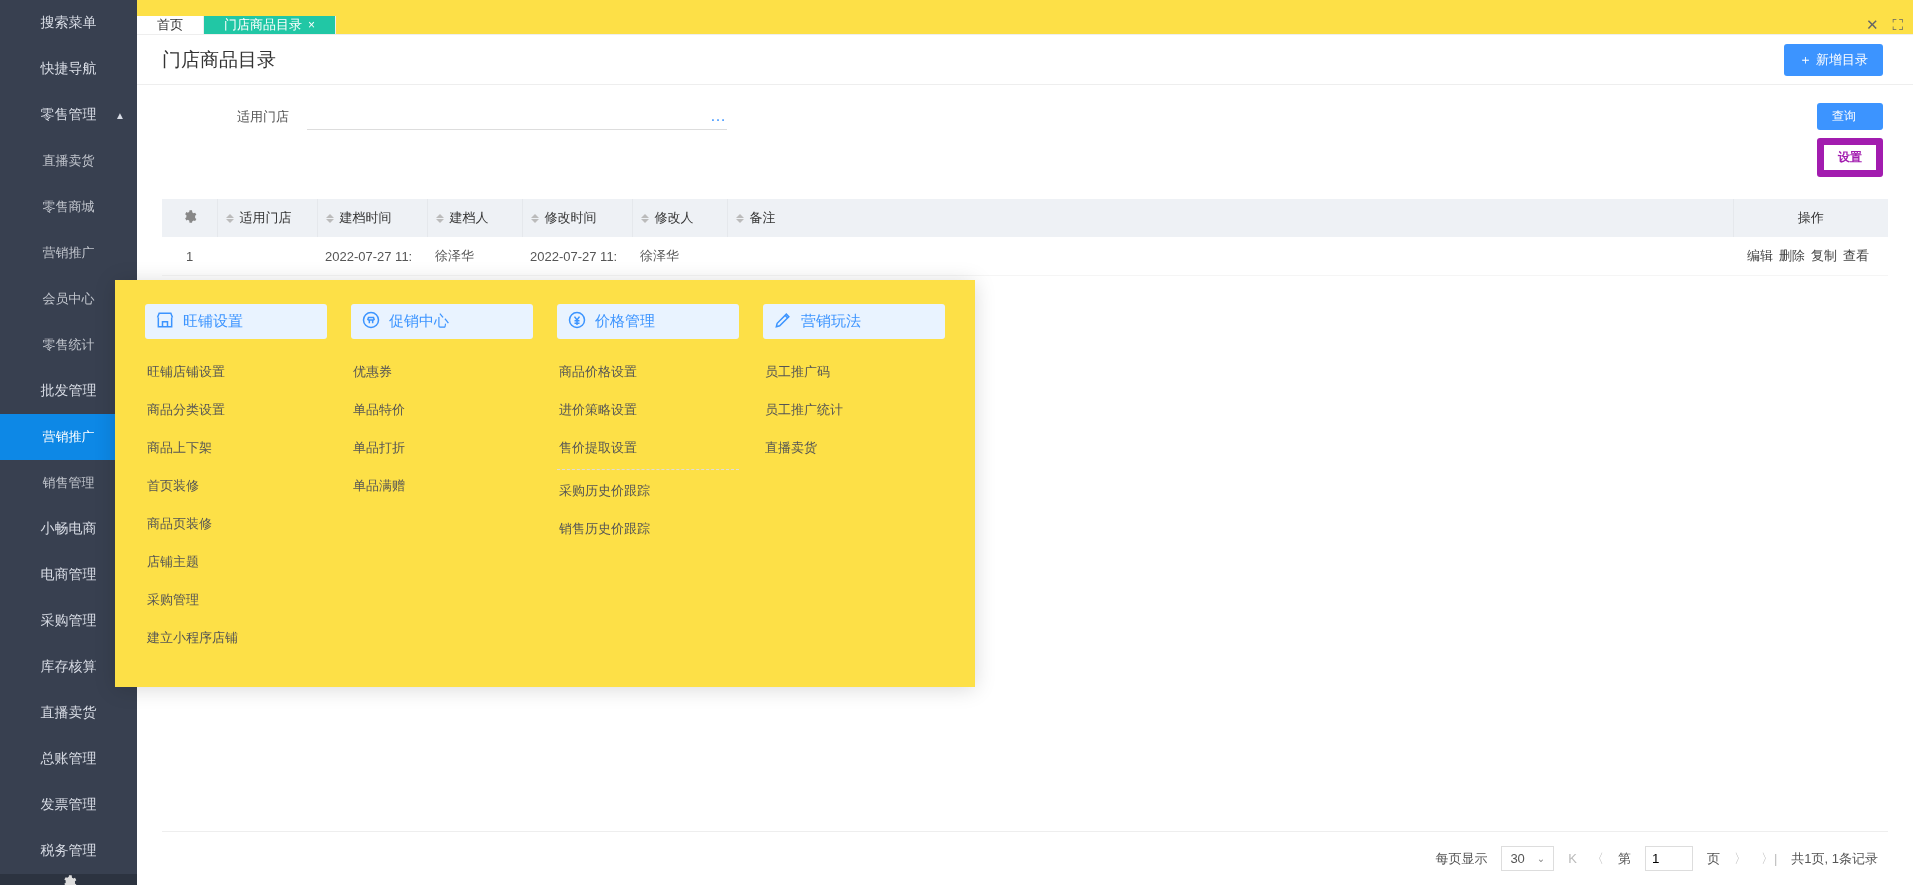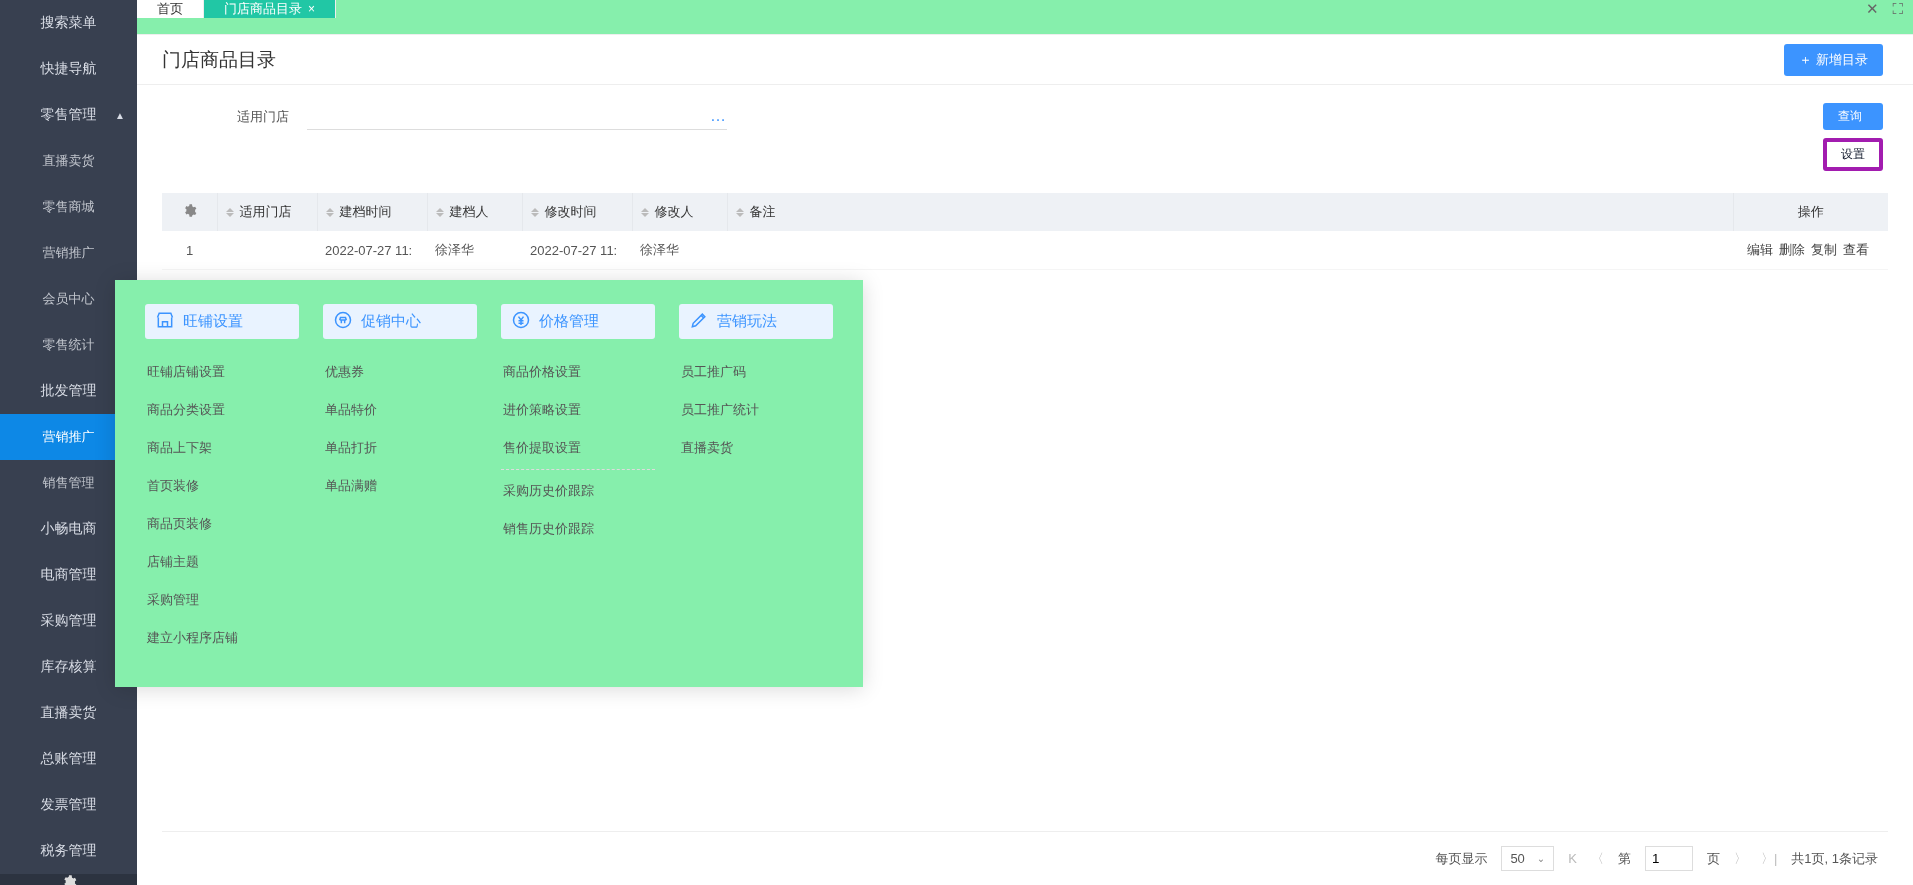--- a/index.html
+++ b/index.html
@@ -13,34 +13,34 @@
 .sidebar-item.sub { font-size: 13px; color: #c0c4cc; }
 .sidebar-item.active { background: #0d88e6; color: #fff; }
 .sidebar-item .chevron { position: absolute; right: 12px; font-size: 10px; }
 .sidebar-item .tri { position: absolute; right: 0; width: 0; height: 0; border-top: 6px solid transparent; border-bottom: 6px solid transparent; border-right: 7px solid #fff; }
 .sidebar-footer { margin-top: auto; height: 40px; display: flex; align-items: center; justify-content: center; background: #2c3340; }
 .gear-icon { width: 16px; height: 16px; fill: #ddd; }
 
 
 .main { flex: 1; display: flex; flex-direction: column; }
 
-.tabs-bar { height: 35px; background: #86efac; display: flex; align-items: flex-start; border-bottom: 1px solid #eee; position: relative; }
+.tabs-bar { height: 35px; background: #fde047; display: flex; align-items: flex-end; border-bottom: 1px solid #eee; position: relative; }
 .tab { padding: 0 20px; display: flex; align-items: center; font-size: 13px; cursor: pointer; border-right: 1px solid #eee; background: #fff; }
 .tab.active { background: #21c7a5; color: #fff; }
 .tab .close { margin-left: 6px; font-size: 12px; }
 .tabs-right { margin-left: auto; display: flex; align-items: center; padding-right: 10px; gap: 14px; }
 .tabs-right .icn { cursor: pointer; color: #666; font-size: 15px; }
 
 .page-header { height: 50px; display: flex; align-items: center; padding: 0 30px 0 25px; border-bottom: 1px solid #eee; }
 .page-title { font-size: 19px; font-weight: 500; }
 .btn { border: 1px solid transparent; border-radius: 3px; padding: 6px 14px; font-size: 13px; cursor: pointer; display: inline-flex; align-items: center; }
 .btn-primary { background: #3c94ff; color: #fff; }
 .btn-sm { padding: 4px 14px; font-size: 12px; }
 .btn-blue { background: #3c94ff; color: #fff; }
-.btn-outline { background: #fff; color: #0f172a; border: 4px solid #a21caf; }
+.btn-outline { background: #fff; color: #a21caf; border: 7px solid #a21caf; font-weight: bold; }
 .add-btn { margin-left: auto; }
 .add-btn .plus { margin-right: 4px; font-size: 13px; }
 
 .filter-row { padding: 18px 30px 22px 30px; display: flex; align-items: flex-start; }
 .filter-field { display: flex; align-items: center; gap: 18px; margin-left: 70px; }
 .filter-label { font-size: 13px; color: #555; }
 .filter-input-wrap { width: 420px; display: flex; align-items: center; border-bottom: 1px solid #ddd; padding: 4px 0; }
 .filter-input { flex: 1; border: none; outline: none; font-size: 13px; background: transparent; }
 .filter-more { color: #3c94ff; font-size: 16px; cursor: pointer; letter-spacing: 1px; }
 .filter-actions { margin-left: auto; display: flex; flex-direction: column; gap: 8px; }
@@ -54,21 +54,21 @@
 thead th .sort i { width: 0; height: 0; border-left: 4px solid transparent; border-right: 4px solid transparent; }
 thead th .sort .up { border-bottom: 4px solid #bbb; margin-bottom: 1px; }
 thead th .sort .down { border-top: 4px solid #bbb; }
 tbody td { padding: 10px 8px; border-bottom: 1px solid #f5f5f5; font-size: 13px; color: #555; white-space: nowrap; overflow: hidden; text-overflow: ellipsis; }
 tbody td:first-child { text-align: center; }
 tbody td:last-child { text-align: left; }
 .row-action { color: #444; margin-left: 6px; cursor: pointer; }
 .gear2 { width: 15px; height: 15px; fill: #888; }
 
 
-.flyout { position: absolute; left: 115px; top: 280px; width: 748px; background: #86efac; box-shadow: 0 2px 20px rgba(0,0,0,.15); padding: 24px 30px 30px 30px; display: flex; gap: 24px; z-index: 100; }
+.flyout { position: absolute; left: 115px; top: 280px; width: 860px; background: #fde047; box-shadow: 0 2px 20px rgba(0,0,0,.15); padding: 24px 30px 30px 30px; display: flex; gap: 24px; z-index: 100; }
 .flyout-col { flex: 1; }
 .flyout-header { background: #e9f3ff; border-radius: 3px; padding: 6px 10px; display: flex; align-items: center; gap: 8px; color: #3c94ff; font-size: 15px; margin-bottom: 14px; }
 .flyout-header .icn { width: 20px; height: 20px; fill: none; stroke: #3c94ff; stroke-width: 1.8; }
 .flyout-col ul { list-style: none; }
 .flyout-col li { padding: 10px 2px; font-size: 13px; color: #555; cursor: pointer; }
 .flyout-col li.sep { border-top: 1px dashed #ddd; margin-top: 2px; padding-top: 12px; }
 
 
 .pager { border-top: 1px solid #eee; margin-top: auto; padding: 14px 10px; display: flex; justify-content: flex-end; align-items: center; gap: 14px; font-size: 13px; color: #555; }
 .pager .sel { border: 1px solid #ddd; padding: 4px 8px; display: flex; align-items: center; gap: 12px; }
@@ -247,21 +247,21 @@
               <td>徐泽华</td>
               <td></td>
               <td><span class="row-action">编辑</span><span class="row-action">删除</span><span class="row-action">复制</span><span class="row-action">查看</span></td>
             </tr>
           </tbody>
       </table>
 
       <div class="pager">
         <span>每页显示</span>
         <span class="sel">
-          <span>50</span>
+          <span>30</span>
           <span class="chev">⌄</span>
         </span>
         <span class="nav-btn">K</span>
         <span class="nav-btn">〈</span>
         <span>第</span>
         <input class="page-input" value="1" style="">
         <span>页</span>
         <span class="nav-btn">〉</span>
         <span class="nav-btn">〉|</span>
         <span>共1页, 1条记录</span>

